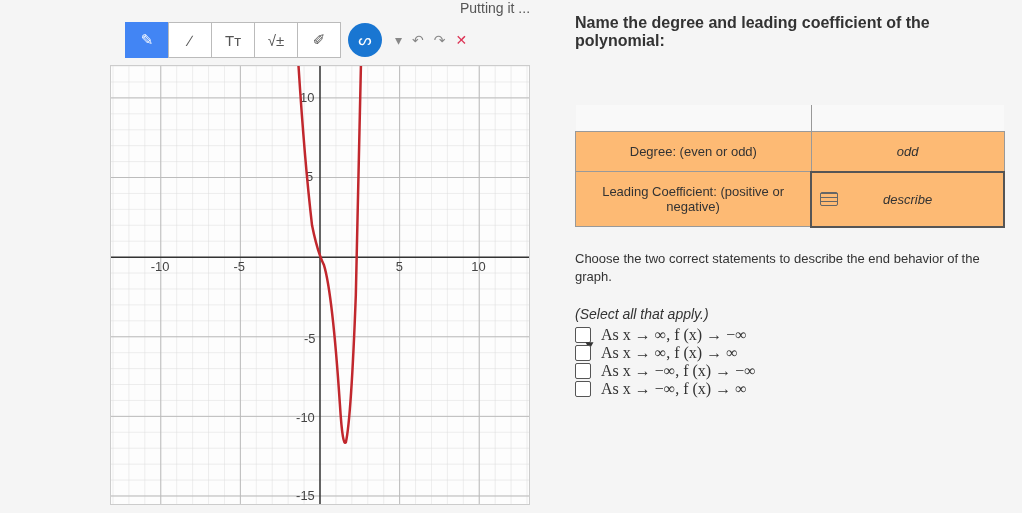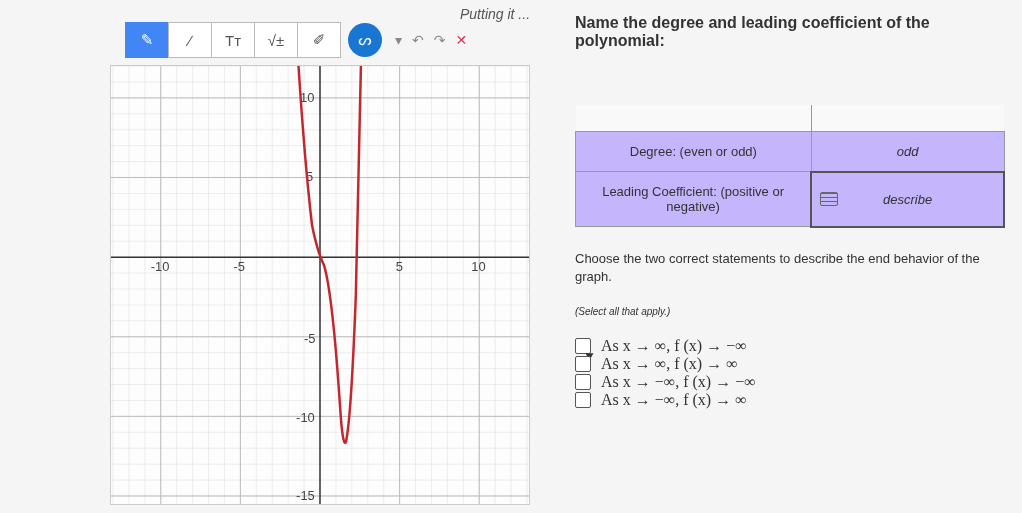--- a/index.html
+++ b/index.html
@@ -8,25 +8,24 @@
       width: 1022px;
       height: 513px;
       background: #f5f5f5;
       position: relative;
       overflow: hidden;
       font-size: 14px;
       color: #333;
     }
     .top-partial {
       position: absolute;
-      top: 6px;
+      top: 0;
       left: 460px;
       font-size: 14px;
       color: #555;
-      font-style: italic;
     }
     .toolbar {
       position: absolute;
       top: 22px;
       left: 125px;
       display: flex;
       gap: 0;
       align-items: center;
     }
     .tool-btn {
@@ -95,21 +94,21 @@
       width: 100%;
       border-collapse: collapse;
       margin-bottom: 22px;
     }
     .answer-table td {
       border: 1px solid #999;
       padding: 12px 14px;
       font-size: 13px;
       text-align: center;
       vertical-align: middle;
-      background: #c4b5fd;
+      background: #fdba74;
     }
     .answer-table tr:first-child td {
       border-top: none;
       background: #f9f9f9;
       height: 26px;
     }
     .answer-table td.answer-cell {
       font-style: italic;
       width: 45%;
       position: relative;
@@ -129,22 +128,22 @@
        border: 2px solid #555;
     }
     
     .sub-prompt {
       font-size: 13px;
       margin-bottom: 20px;
       line-height: 1.4;
     }
     .select-hint {
       font-style: italic;
-      font-size: 10px;
-      margin-bottom: 20px;
+      font-size: 14px;
+      margin-bottom: 4px;
     }
     .options {
       display: flex;
       flex-direction: column;
     }
     .option {
       display: flex;
       align-items: center;
       gap: 10px;
       font-size: 15px;

